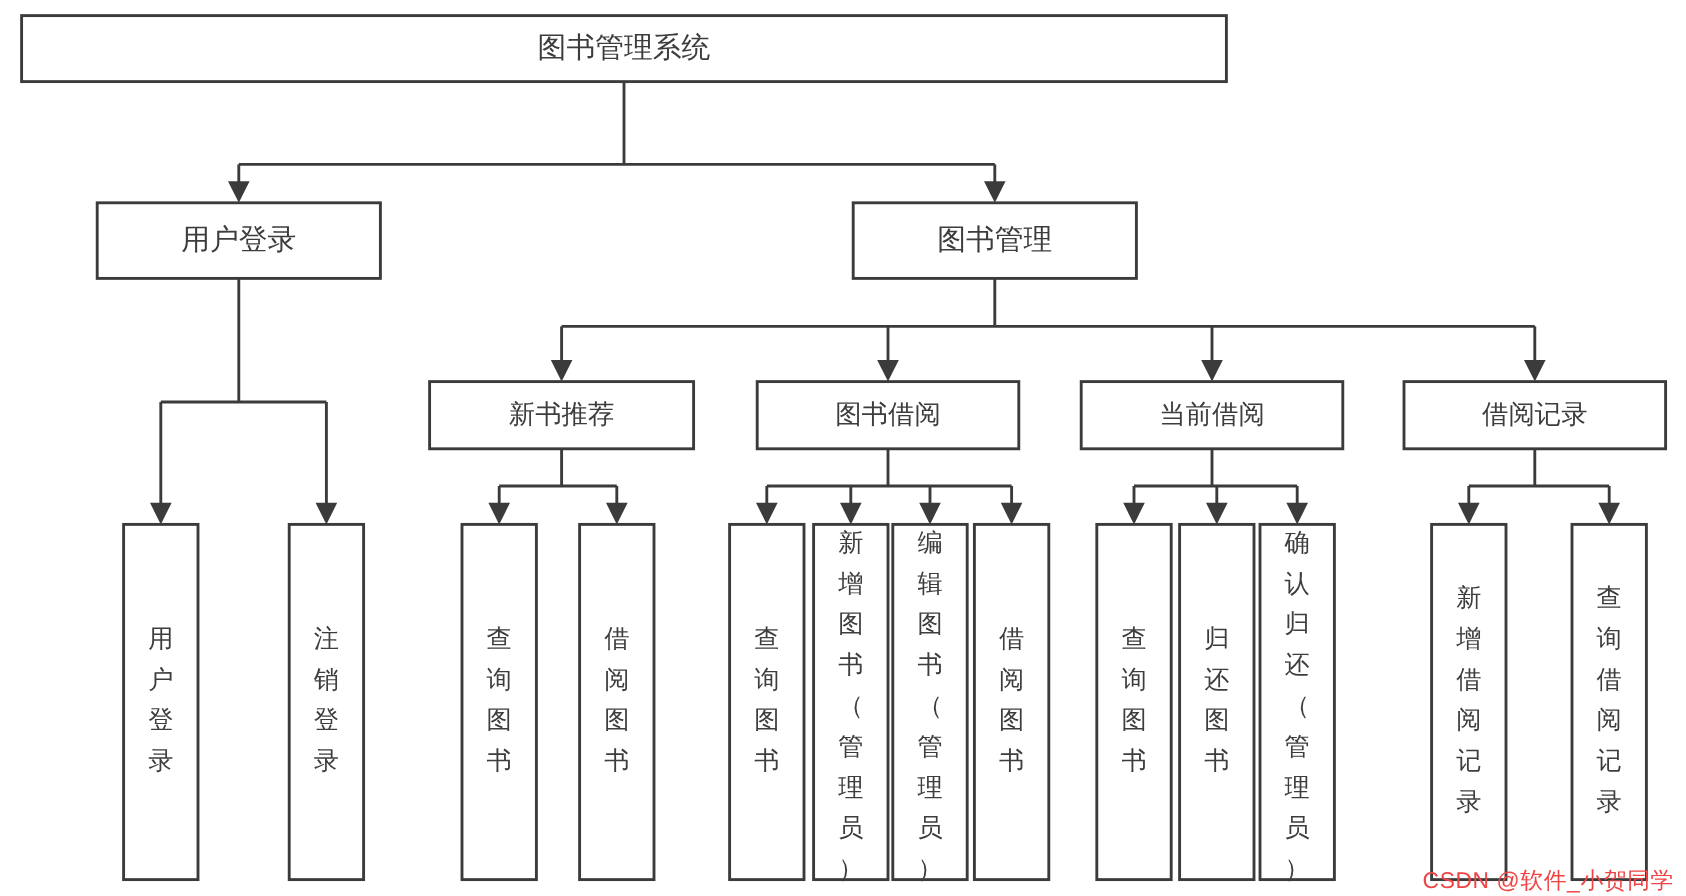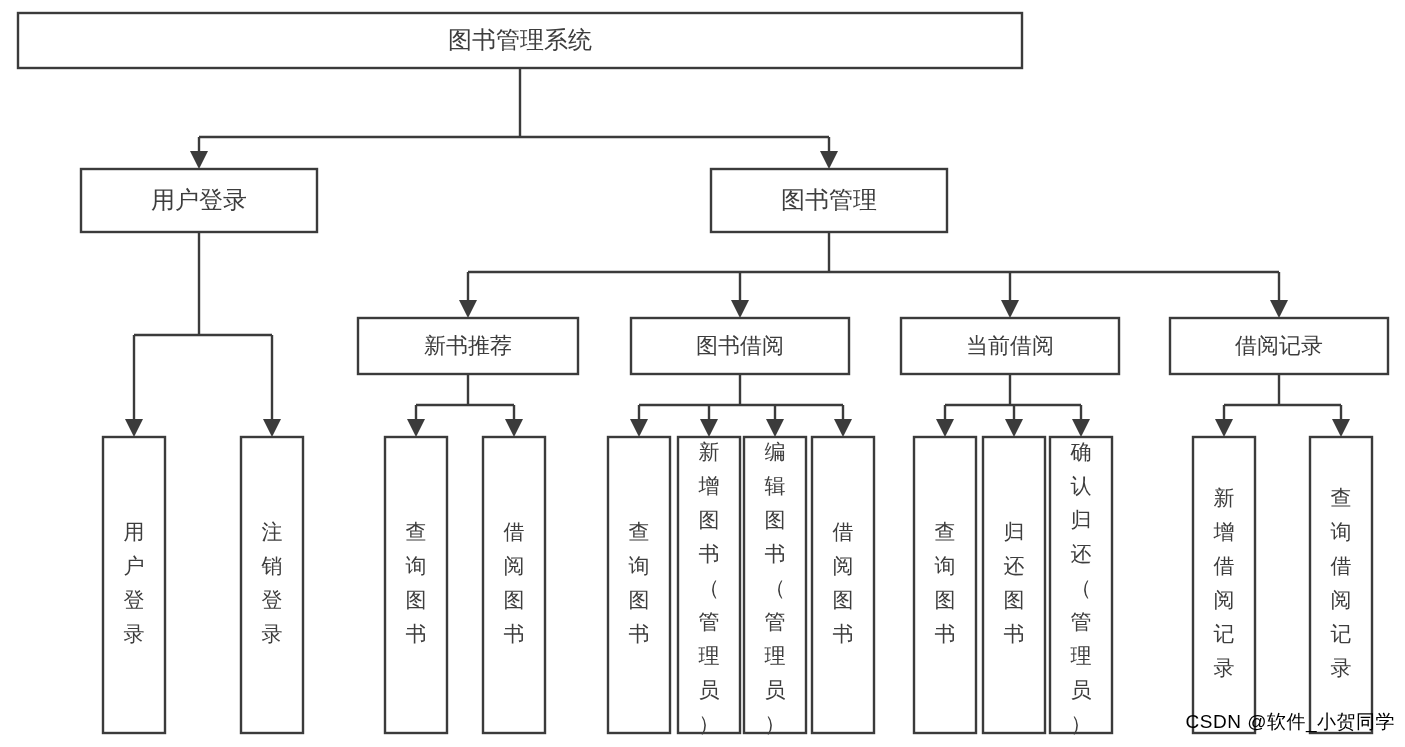--- a/index.html
+++ b/index.html
@@ -45,24 +45,24 @@
     stroke-width: 2.4;
     fill: none;
   }
   .arrow-head {
     fill: #3b3b3b;
     stroke: none;
   }
   .watermark-text {
     position: absolute;
     right: 10px;
-    bottom: 12px;
+    bottom: 0;
     font-family: "Liberation Sans", "DejaVu Sans", sans-serif;
     font-size: 19px;
-    color: #000000;
+    color: #ef4444;
     white-space: nowrap;
     letter-spacing: 0.5px;
   }
 </style>
 </head>
 <body>
 
 <svg id="diagram" viewBox="0 0 1405 747" xmlns="http://www.w3.org/2000/svg">
   <g id="links-layer">
       <line x1="520" y1="68" x2="520" y2="137" class="link-line"></line>

